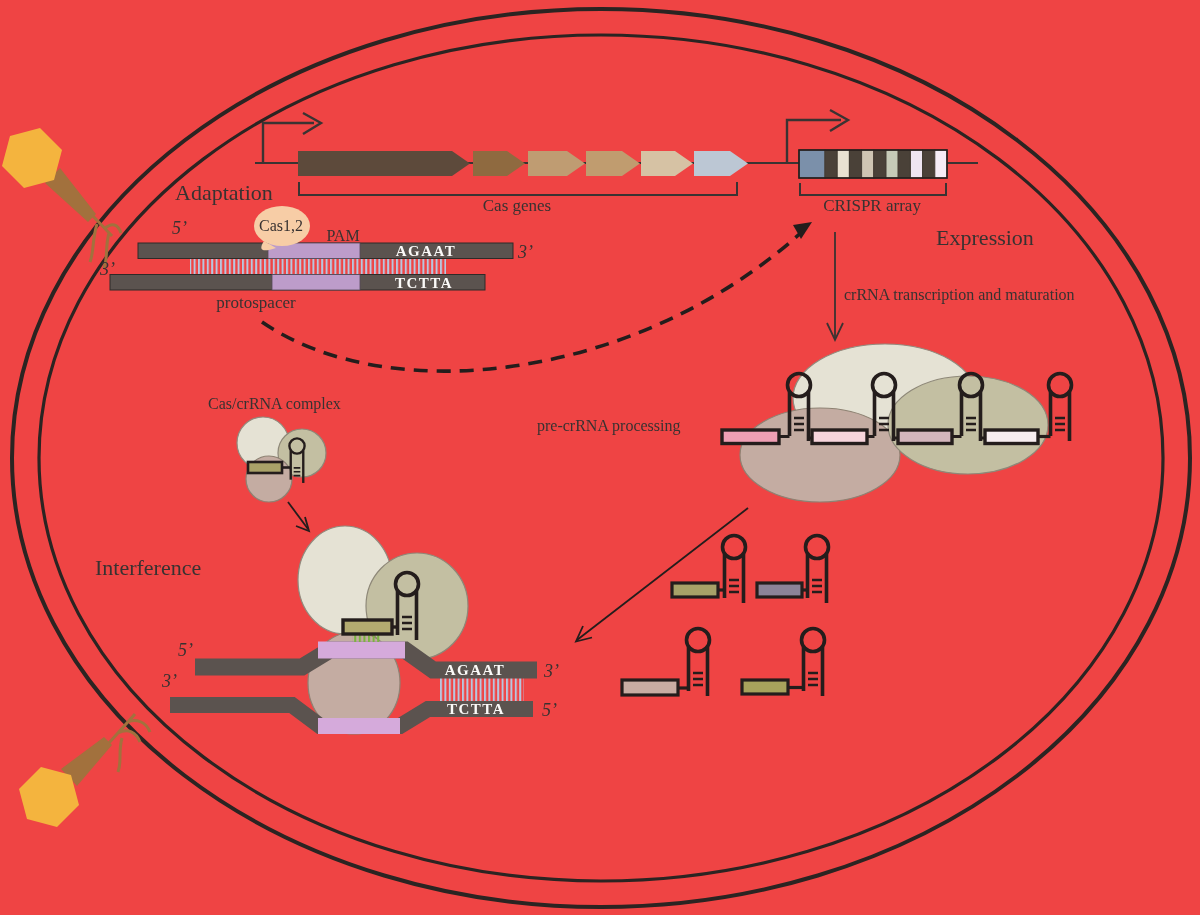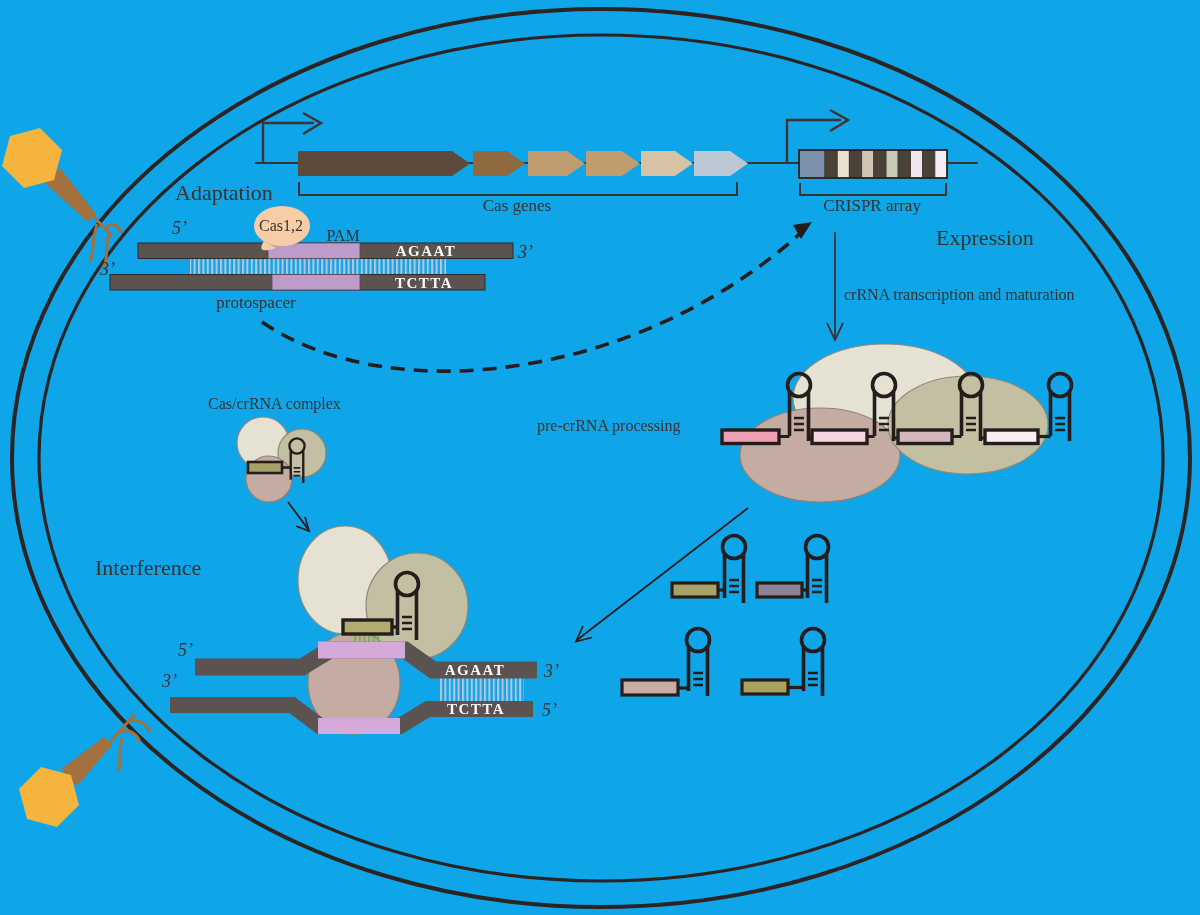--- a/index.html
+++ b/index.html
@@ -1,16 +1,16 @@
 <!DOCTYPE html>
 <html><head>
 <meta charset="utf-8">
 <style>
   html,body{margin:0;padding:0;background:#ffffff;}
-  .stage{position:relative;width:1200px;height:915px;background:#0ea5e9;overflow:hidden;}
+  .stage{position:relative;width:1200px;height:915px;background:#ef4444;overflow:hidden;}
   svg{display:block;}
   text{font-family:"Liberation Serif","DejaVu Serif",serif;fill:#383231;}
   .title{font-size:22px;}
   .lbl{font-size:16px;}
   .lbl-lg{font-size:17px;}
   .seq{font-size:15px;font-weight:bold;fill:#fbfaf8;letter-spacing:1.5px;}
   .prime{font-size:18px;font-style:italic;}
 </style>
 </head>
 <body>

